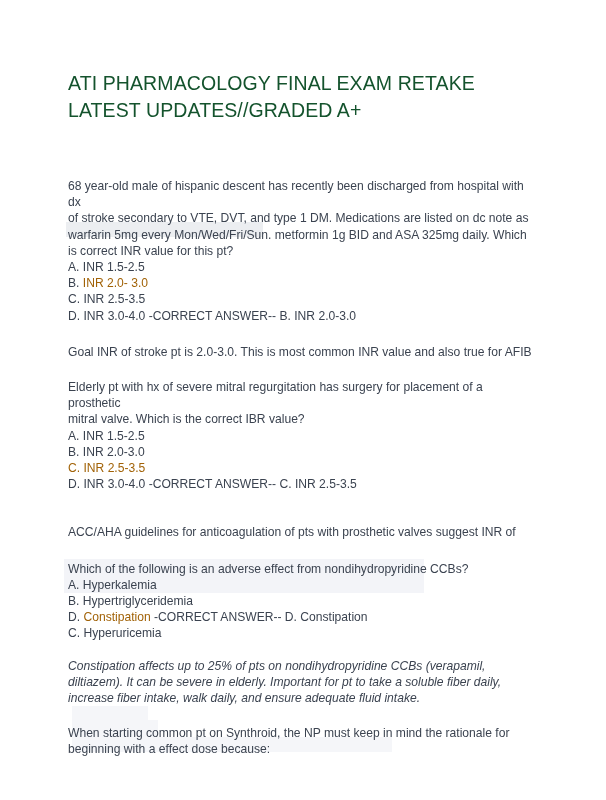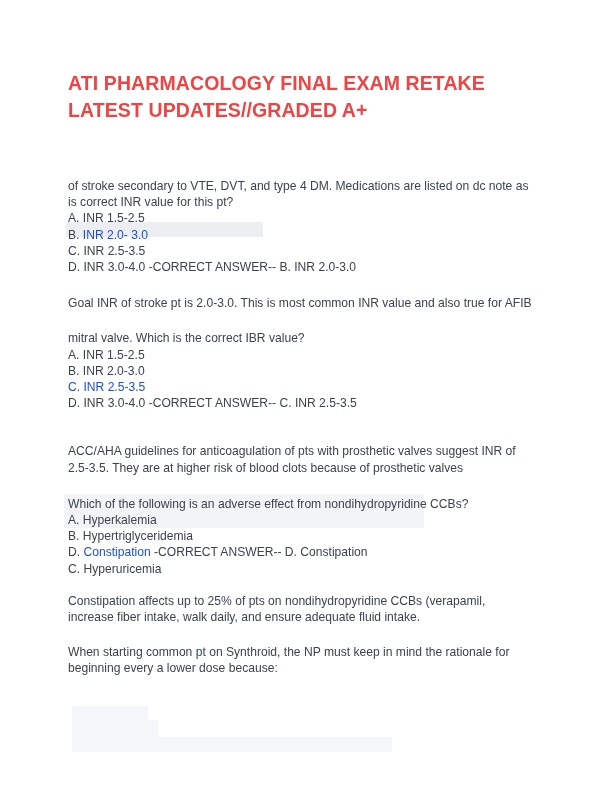--- a/index.html
+++ b/index.html
@@ -21,22 +21,22 @@
     inset: 0;
     background: #ffffff;
   }
 
   
   .doc-title {
     position: absolute;
     left: 68px;
     top: 70px;
     width: 470px;
-    color: #ef4444;
-    font-weight: bold;
+    color: #14532d;
+    font-weight: normal;
     font-size: 19.5px;
     line-height: 27px;
     letter-spacing: 0.1px;
   }
   .doc-title .tline { display: block; white-space: nowrap; }
 
   
   .body-area {
     position: absolute;
     left: 68px;
@@ -45,21 +45,21 @@
     color: #3b4350;
     font-size: 12.1px;
     line-height: 16.2px;
   }
 
   .block { margin: 0 0 16px 0; position: relative; }
   .block.tight { margin-bottom: 0; }
   .para { margin: 0; }
   .para.opt { white-space: nowrap; }
 
-  .red { color: #1d4ed8; }
+  .red { color: #a16207; }
 
   
   .hl {
     position: absolute;
     background: #e9ebef;
     opacity: 0.85;
     z-index: 0;
     pointer-events: none;
   }
   .hl-soft {
@@ -94,62 +94,65 @@
 
   <div class="doc-title">
     <span class="tline">ATI PHARMACOLOGY FINAL EXAM RETAKE</span>
     <span class="tline">LATEST UPDATES//GRADED A+</span>
   </div>
 
   <div class="body-area">
 
     <div class="block">
       <div class="hl" style="left:-2px; top:44px; width:197px; height:15px;"></div>
-      <p class="para">of stroke secondary to VTE, DVT, and type 4 DM. Medications are listed on dc note as</p>
+      <p class="para">68 year-old male of hispanic descent has recently been discharged from hospital with dx</p>
+      <p class="para">of stroke secondary to VTE, DVT, and type 1 DM. Medications are listed on dc note as</p>
+      <p class="para">warfarin 5mg every Mon/Wed/Fri/Sun. metformin 1g BID and ASA 325mg daily. Which</p>
       <p class="para">is correct INR value for this pt?</p>
       <p class="para opt">A. INR 1.5-2.5</p>
       <p class="para opt"><span>B. </span><span class="red">INR 2.0- 3.0</span></p>
       <p class="para opt">C. INR 2.5-3.5</p>
       <p class="para opt">D. INR 3.0-4.0 -CORRECT ANSWER-- B. INR 2.0-3.0</p>
     </div>
 
     <div class="block" style="margin-top:20px;">
       <p class="para">Goal INR of stroke pt is 2.0-3.0. This is most common INR value and also true for AFIB</p>
     </div>
 
     <div class="block" style="margin-top:19px;">
+      <p class="para">Elderly pt with hx of severe mitral regurgitation has surgery for placement of a prosthetic</p>
       <p class="para">mitral valve. Which is the correct IBR value?</p>
       <p class="para opt">A. INR 1.5-2.5</p>
       <p class="para opt">B. INR 2.0-3.0</p>
       <p class="para opt red">C. INR 2.5-3.5</p>
       <p class="para opt">D. INR 3.0-4.0 -CORRECT ANSWER-- C. INR 2.5-3.5</p>
     </div>
 
     <div class="block" style="margin-top:32px;">
       <p class="para">ACC/AHA guidelines for anticoagulation of pts with prosthetic valves suggest INR of</p>
-      <p class="para">2.5-3.5. They are at higher risk of blood clots because of prosthetic valves</p>
     </div>
 
     <div class="block" style="margin-top:20px;">
       <div class="hl-soft" style="left:-4px; top:-2px; width:360px; height:34px;"></div>
       <p class="para">Which of the following is an adverse effect from nondihydropyridine CCBs?</p>
       <p class="para opt">A. Hyperkalemia</p>
       <p class="para opt">B. Hypertriglyceridemia</p>
       <p class="para opt"><span>D. </span><span class="red">Constipation</span><span> -CORRECT ANSWER-- D. Constipation</span></p>
       <p class="para opt">C. Hyperuricemia</p>
     </div>
 
-    <div class="block" style="margin-top:12px;">
+    <div class="block" style="margin-top:12px;font-style:italic;">
       <p class="para">Constipation affects up to 25% of pts on nondihydropyridine CCBs (verapamil,</p>
+      <p class="para">diltiazem). It can be severe in elderly. Important for pt to take a soluble fiber daily,</p>
       <p class="para">increase fiber intake, walk daily, and ensure adequate fluid intake.</p>
     </div>
 
     <div class="block tight" style="margin-top:19px;">
       <p class="para">When starting common pt on Synthroid, the NP must keep in mind the rationale for</p>
-      <p class="para">beginning every a lower dose because:</p>
+      <p class="para">beginning with a effect dose because:</p>
     </div>
 
   </div>
 
   <div class="faded-patch">
     <div class="notch notch-a"></div>
     <div class="notch notch-b"></div>
   </div>
 
 </div>

